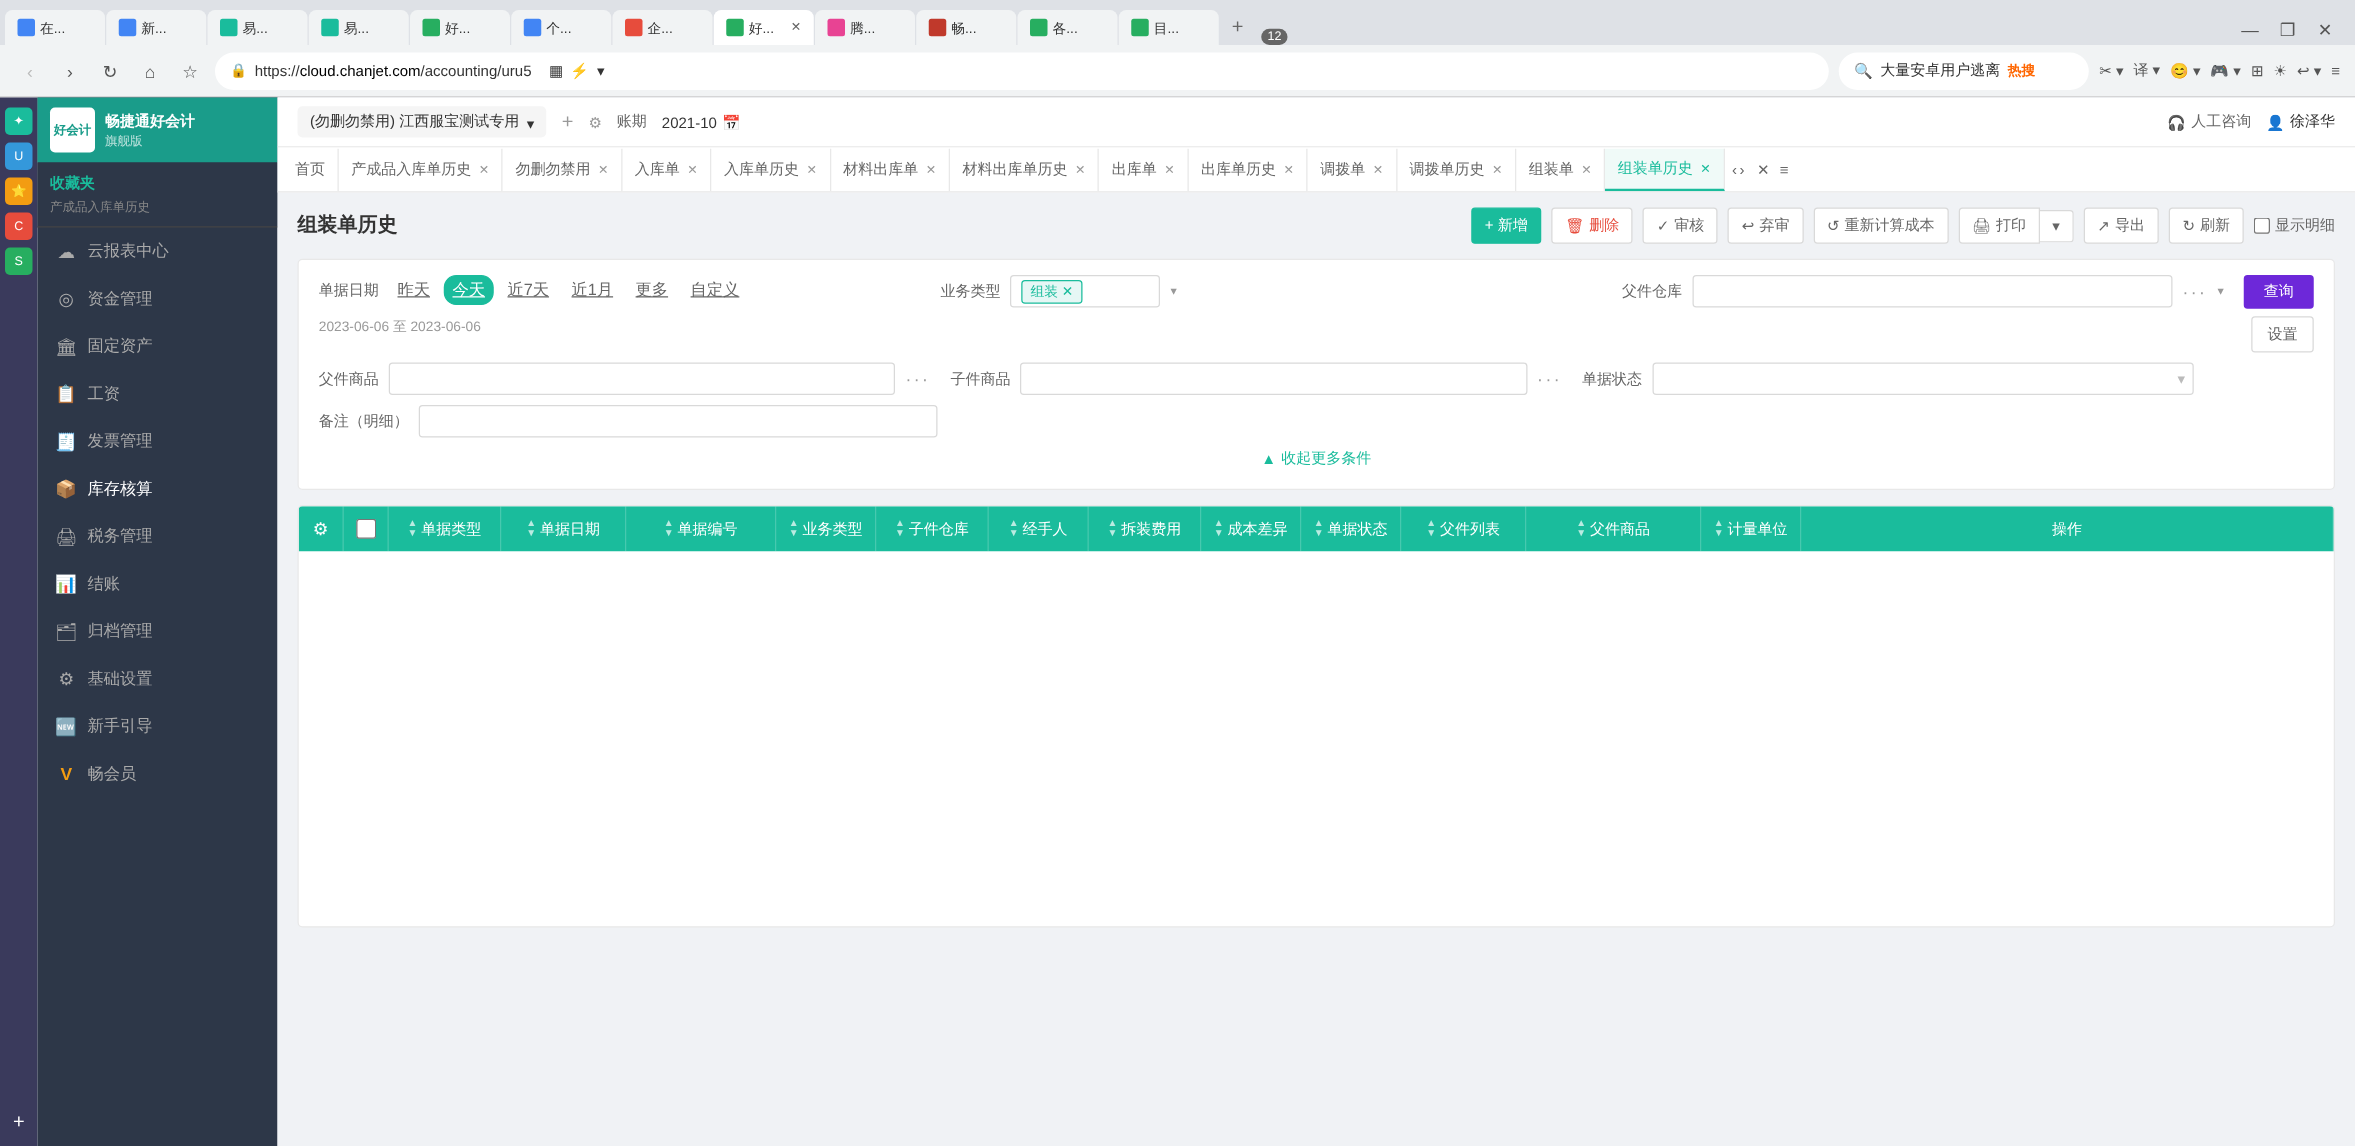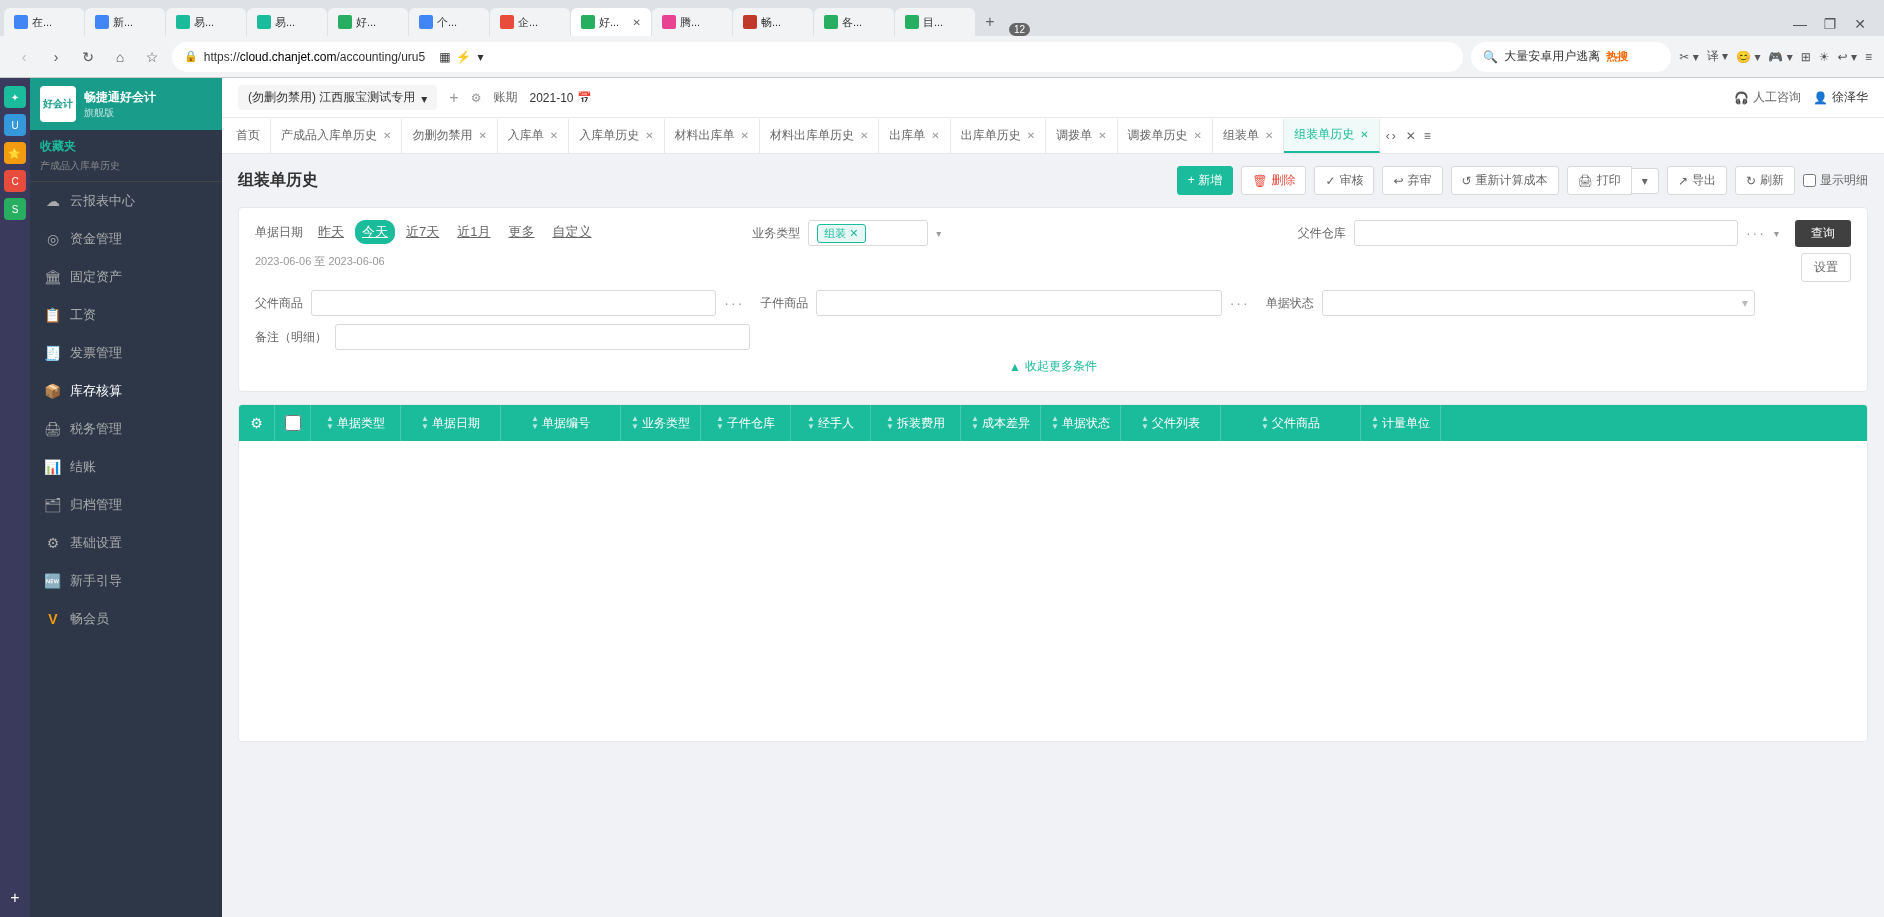--- a/index.html
+++ b/index.html
@@ -95,21 +95,21 @@
     .date-btn { padding: 2px 6px; font-size: 13px; color: #666; cursor: pointer; border: 1px solid transparent; border-radius: 3px; text-decoration: underline; }
     .date-btn.active { color: #fff; background: #1abc9c; border-color: #1abc9c; border-radius: 10px; }
     .date-range { font-size: 11px; color: #999; margin-top: 2px; }
     .tag-filter { display: flex; align-items: center; gap: 4px; border: 1px solid #d9d9d9; border-radius: 3px; padding: 2px 8px; height: 26px; font-size: 12px; min-width: 120px; }
     .filter-tag { background: #e6f7f5; color: #1abc9c; border: 1px solid #1abc9c; border-radius: 3px; padding: 1px 6px; font-size: 11px; display: flex; align-items: center; gap: 3px; }
     .filter-tag-close { cursor: pointer; color: #1abc9c; }
     .filter-dots { color: #999; cursor: pointer; font-size: 14px; letter-spacing: 2px; }
     .dropdown-arrow { color: #999; font-size: 10px; cursor: pointer; }
 
     .collapse-btn { display: flex; align-items: center; justify-content: center; gap: 4px; color: #1abc9c; font-size: 12px; cursor: pointer; padding: 4px; margin-top: 4px; }
-    .query-btn { background: #404040; color: #fff; border: none; border-radius: 3px; padding: 5px 16px; font-size: 12px; cursor: pointer; }
+    .query-btn { background: #6d28d9; color: #fff; border: none; border-radius: 3px; padding: 5px 16px; font-size: 12px; cursor: pointer; }
     .settings-btn { background: #fff; color: #666; border: 1px solid #d9d9d9; border-radius: 3px; padding: 5px 12px; font-size: 12px; cursor: pointer; }
 
     
     .data-table-wrap { background: #fff; border-radius: 4px; border: 1px solid #e8e8e8; overflow: hidden; }
     .table-header { background: #1abc9c; display: flex; align-items: center; height: 36px; }
     .th-cell { display: flex; align-items: center; justify-content: center; gap: 3px; padding: 0 6px; color: #fff; font-size: 12px; font-weight: normal; border-right: 1px solid rgba(255,255,255,0.2); height: 100%; flex-shrink: 0; }
     .th-cell.settings { width: 36px; }
     .th-cell.checkbox { width: 36px; }
     .th-cell.order-type { width: 90px; }
     .th-cell.order-date { width: 100px; }
@@ -574,20 +574,23 @@
             <span>父件列表</span>
           </div>
           <div class="th-cell parent-goods">
             <span class="sort-icon">▲<br>▼</span>
             <span>父件商品</span>
           </div>
           <div class="th-cell unit">
             <span class="sort-icon">▲<br>▼</span>
             <span>计量单位</span>
           </div>
+          <div class="th-cell operation">
+            <span>操作</span>
+          </div>
         </div>
         <div class="table-body">
           <div class="empty-row"></div>
         </div>
       </div>
 
     </div>
   </div>
 </div>
 

